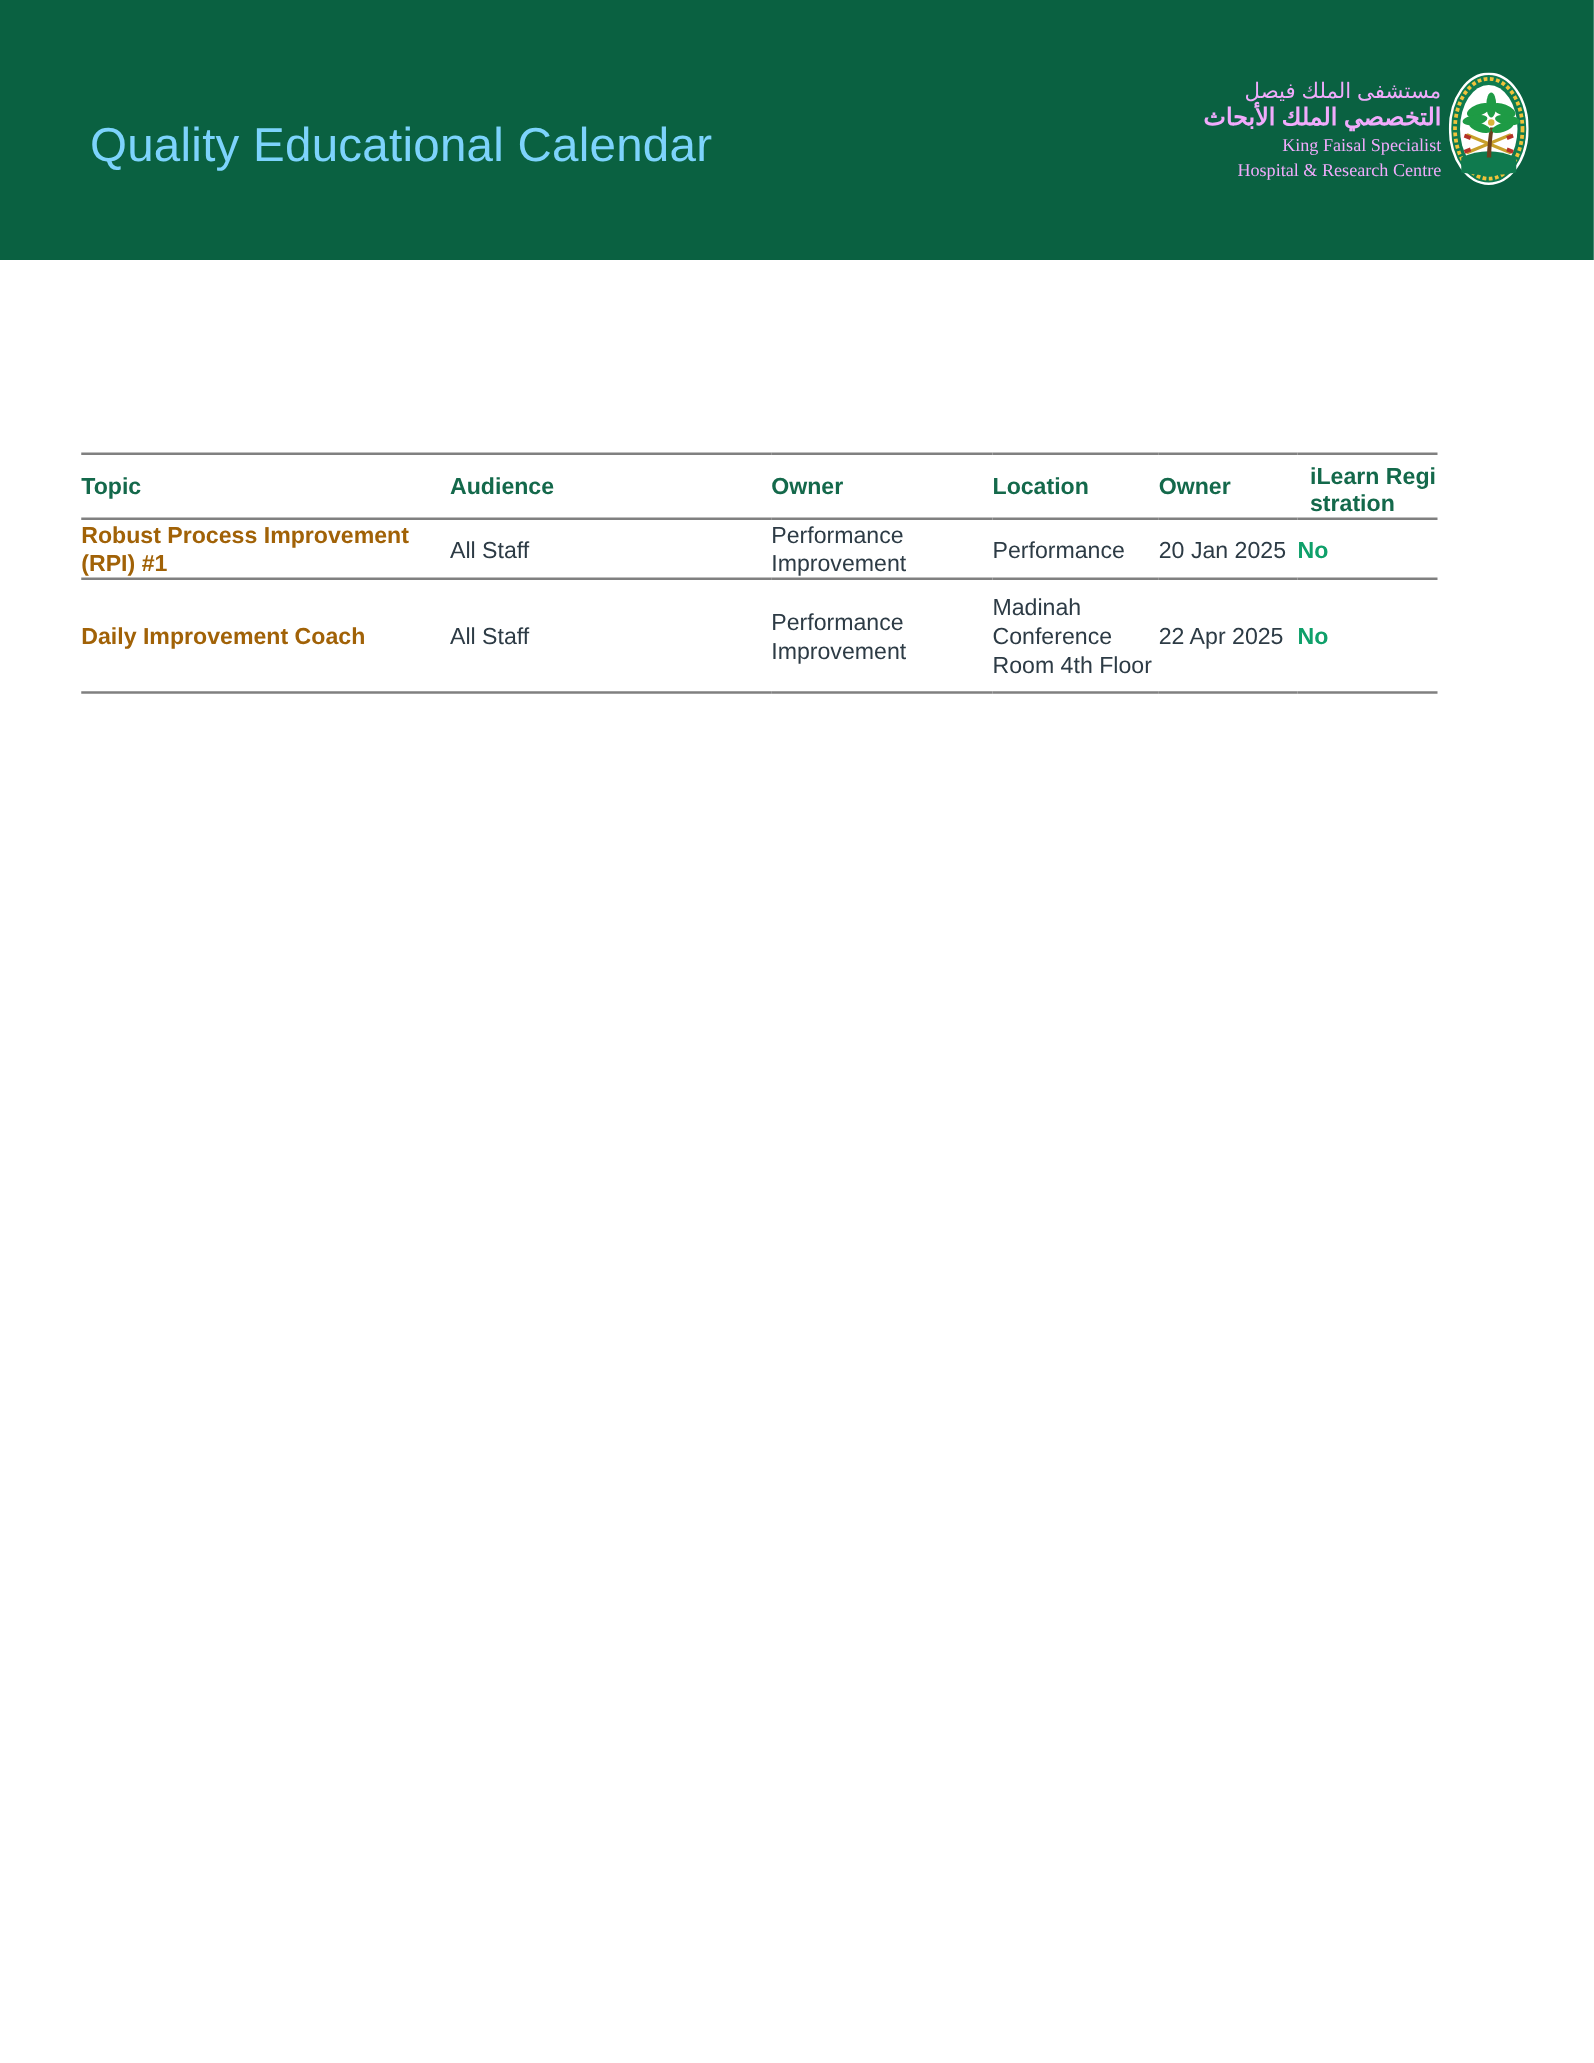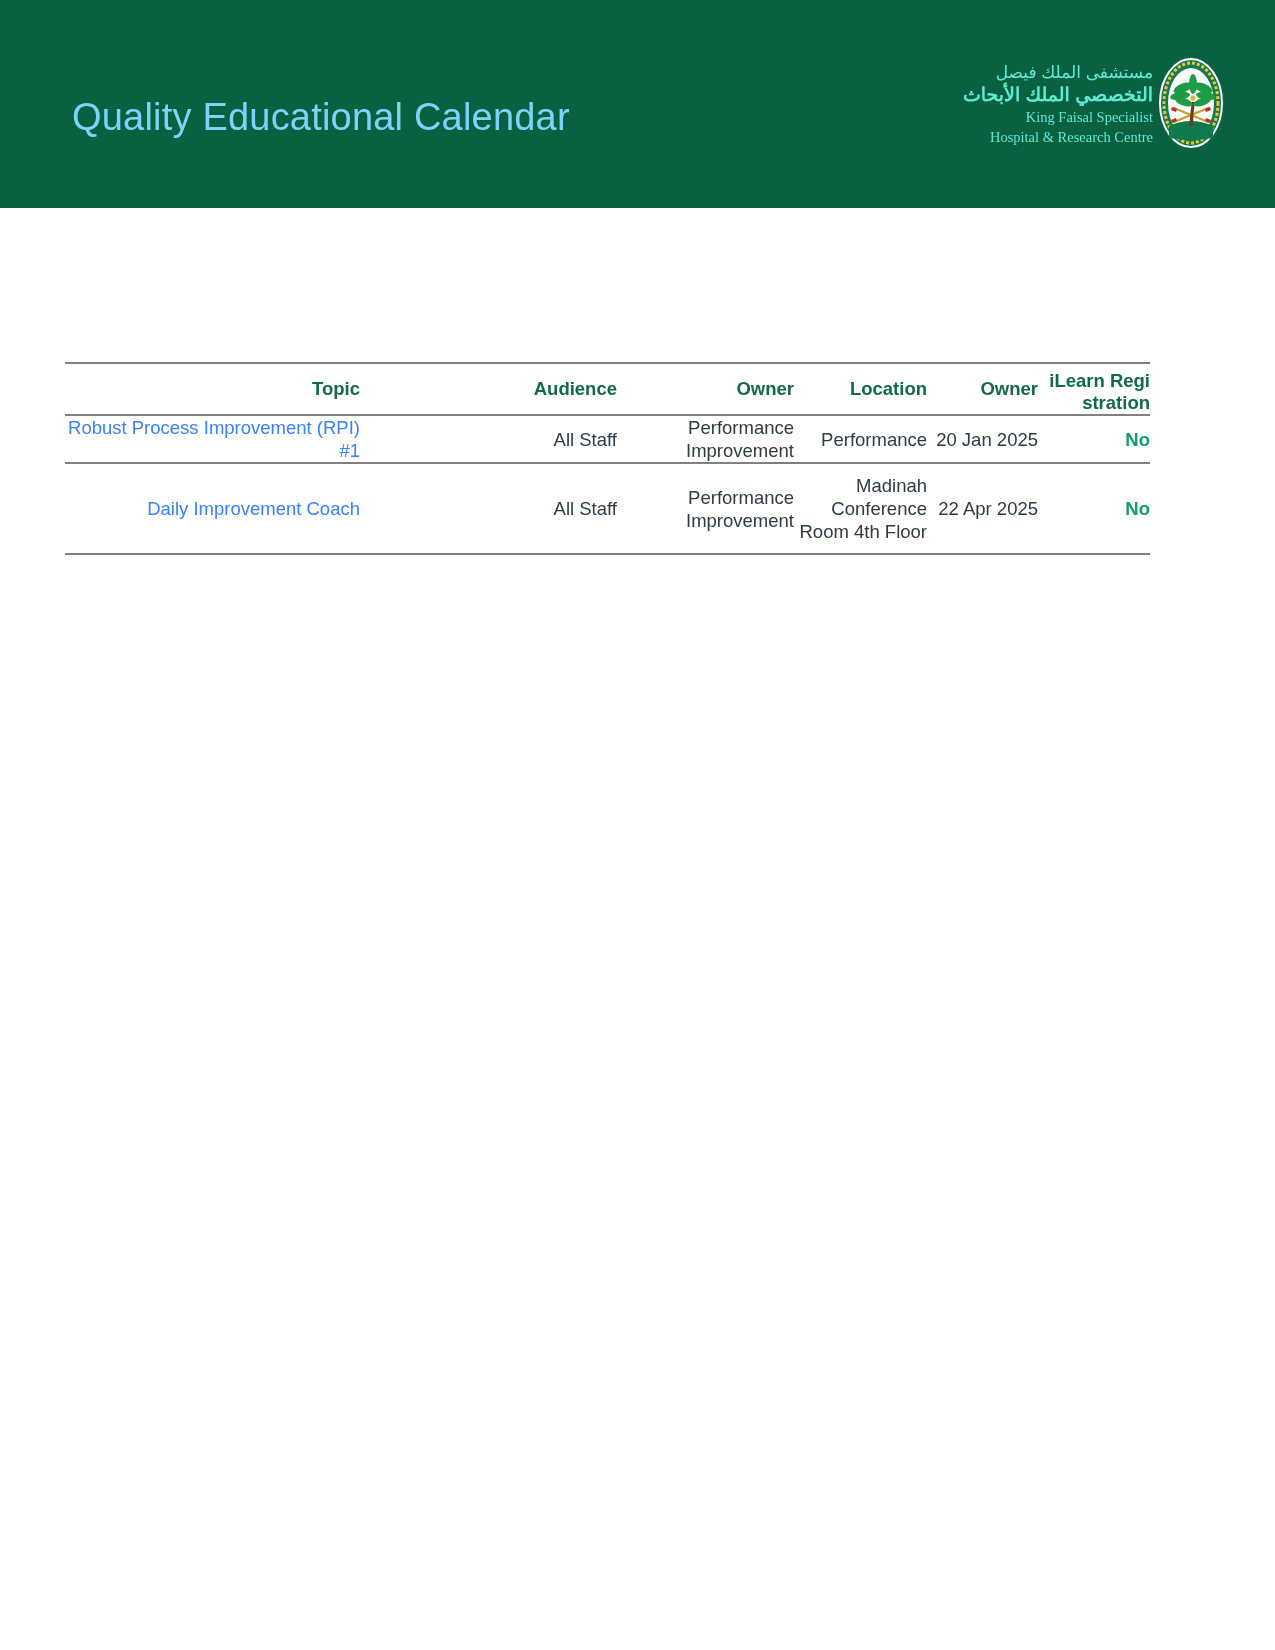--- a/index.html
+++ b/index.html
@@ -37,21 +37,21 @@
     white-space: nowrap;
   }
 
   
   .logo-lockup {
     position: absolute;
     right: 122px;
     top: 62px;
     width: 178px;
     text-align: right;
-    color: #5eead4;
+    color: #f0abfc;
   }
   .logo-ar-1 {
     font-size: 17px;
     line-height: 21px;
     direction: rtl;
     white-space: nowrap;
     font-weight: normal;
   }
   .logo-ar-2 {
     font-size: 19px;
@@ -93,21 +93,21 @@
   table.cal col.c-audience { width: 257px; }
   table.cal col.c-owner    { width: 177px; }
   table.cal col.c-location { width: 133px; }
   table.cal col.c-date     { width: 111px; }
   table.cal col.c-ilearn   { width: 112px; }
 
   table.cal th,
   table.cal td {
     padding: 0;
     vertical-align: middle;
-    text-align: right;
+    text-align: left;
   }
 
   .rule-top td {
     border-bottom: 2px solid #808080;
     height: 0;
     font-size: 0;
     line-height: 0;
   }
 
   thead th {
@@ -129,22 +129,22 @@
   }
 
   tbody td {
     color: #2d3b45;
     font-size: 18.5px;
     line-height: 23px;
     padding: 14px 10px 14px 10px;
     border-bottom: 2px solid #808080;
   }
   tbody td.topic {
-    font-weight: normal;
-    color: #3b82f6;
+    font-weight: bold;
+    color: #a16207;
   }
   tbody td.ilearn {
     color: #0fa06a;
     font-weight: bold;
   }
   tbody tr.row-tall td {
     padding-top: 10px;
     padding-bottom: 10px;
   }
 </style>

